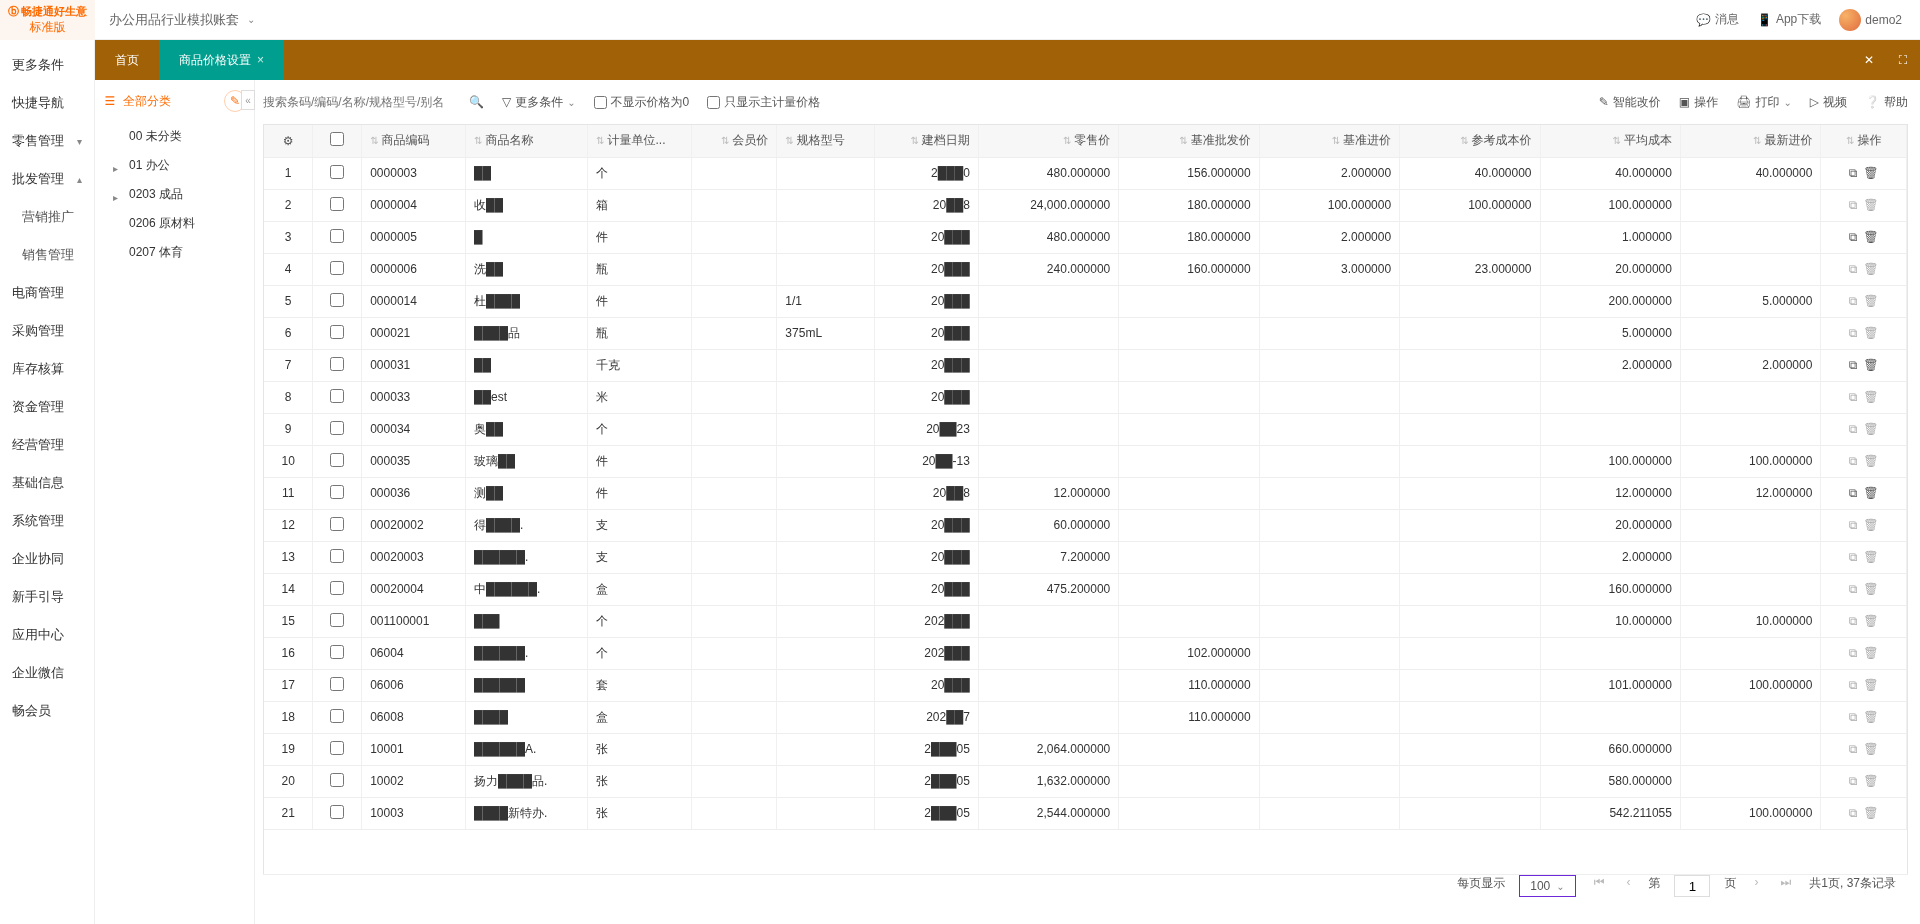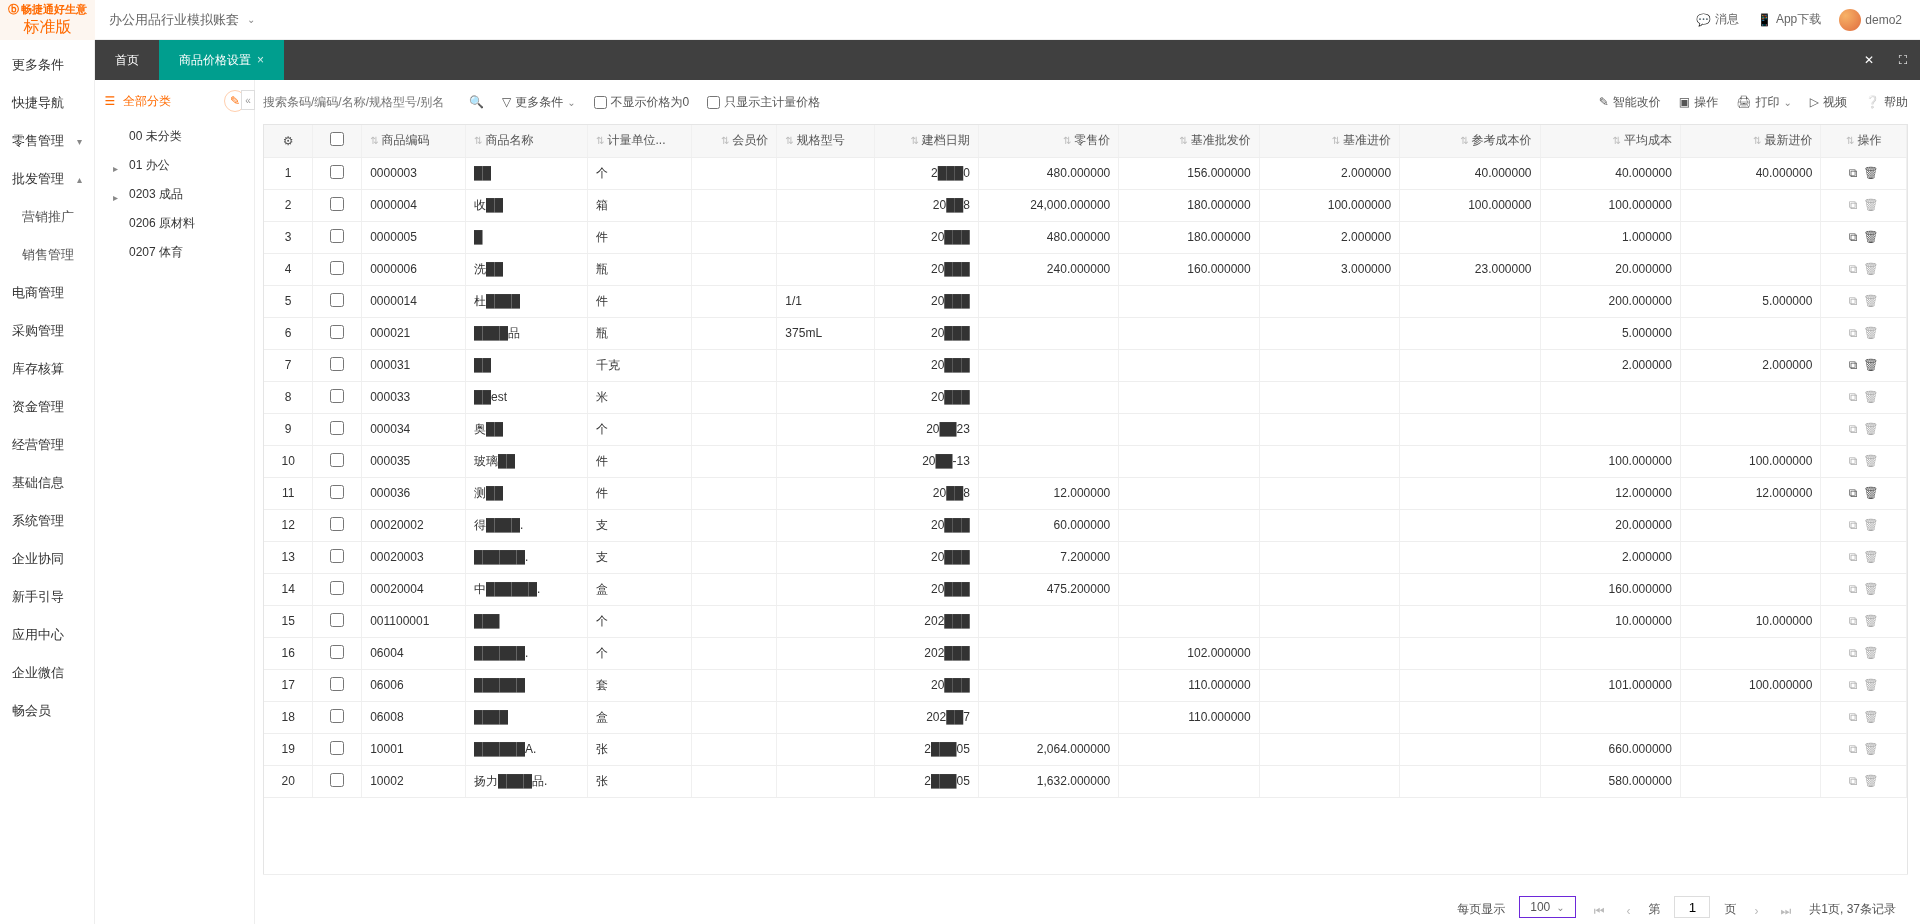--- a/index.html
+++ b/index.html
@@ -3,37 +3,37 @@
 <meta charset="utf-8">
 <style>
 *{box-sizing:border-box;margin:0;padding:0;font-family:"Microsoft YaHei",Arial,sans-serif}
 body{font-size:12px;color:#333;background:#fff;overflow:hidden}
 .app{display:flex;flex-direction:column;height:924px;width:1920px}
 
 
 .topbar{height:40px;display:flex;align-items:center;border-bottom:1px solid #eee;background:#fff}
 .logo-box{width:95px;height:40px;display:flex;flex-direction:column;align-items:center;justify-content:center;background:#fdf6f0}
 .logo-main{color:#ff6a00;font-size:11px;font-weight:bold;display:flex;align-items:center;gap:2px}
-.logo-sub{color:#ff6a00;font-size:16px}
+.logo-sub{color:#ff6a00;font-size:12px}
 .workspace{flex:0 0 250px;padding:0 14px;color:#666;font-size:13px;display:flex;align-items:center;gap:8px}
 .topbar-spacer{flex:1}
 .topbar-actions{display:flex;align-items:center;gap:18px;padding-right:18px;color:#666}
 .topbar-actions .act{display:flex;align-items:center;gap:4px;cursor:pointer}
 .avatar{width:22px;height:22px;border-radius:50%;background:radial-gradient(circle at 30% 30%,#f7b267,#e06c3f)}
 
 
 .main{flex:1;display:flex;min-height:0}
 .sidenav{width:95px;background:#fff;border-right:1px solid #eee;display:flex;flex-direction:column;padding-top:6px}
 .sidenav .nav-item{padding:10px 12px;font-size:13px;color:#333;display:flex;align-items:center;justify-content:space-between;cursor:pointer}
 .sidenav .nav-item.sub{padding-left:22px;color:#555}
 .caret{font-size:10px;color:#888}
 
 
 .workarea{flex:1;display:flex;flex-direction:column;min-width:0}
-.tabbar{height:40px;background:#404040;display:flex;align-items:center;color:#fff}
+.tabbar{height:40px;background:#a16207;display:flex;align-items:center;color:#fff}
 .tabbar .tab{padding:0 20px;height:40px;display:flex;align-items:center;gap:6px;cursor:pointer}
 .tabbar .tab.active{background:#009e8e}
 .tabbar .tab .x{font-size:12px;opacity:.8}
 .tabbar-spacer{flex:1}
 .tabbar .tbtn{width:34px;height:40px;display:flex;align-items:center;justify-content:center;cursor:pointer}
 
 .content{flex:1;display:flex;min-height:0}
 
 
 .catpanel{width:160px;border-right:1px solid #eee;padding:10px 8px;font-size:12px;position:relative}
@@ -65,21 +65,21 @@
 thead th{background:#f7f7f7;color:#555;font-weight:normal;position:sticky;top:0}
 th .sort{color:#bbb;margin-right:3px;font-size:10px}
 th.left,td.left{text-align:left}
 th.center,td.center{text-align:center}
 th.right,td.right{text-align:right}
 .rowchk{width:14px;height:14px}
 .op-ico{color:#aaa;margin:0 3px;cursor:pointer}
 .op-ico.live{color:#555}
 
 
-.pager{height:44px;border-top:1px solid #eee;display:flex;align-items:flex-end;justify-content:flex-end;gap:14px;padding:0 12px;color:#555}
+.pager{height:44px;border-top:1px solid #eee;display:flex;align-items:flex-start;justify-content:flex-end;gap:14px;padding:0 12px;color:#555}
 .pager .sel{border:1px solid #6d28d9;padding:3px 10px;display:flex;align-items:center;gap:6px}
 .pager .pbtn{color:#bbb;cursor:pointer;padding:0 4px}
 .pager input{width:36px;border:1px solid #ddd;text-align:center;height:22px}
 
 
 .i{font-style:normal}.c-chk{width:40px}.c-code{width:85px}.c-name{width:100px}.c-unit{width:85px}.c-mem{width:70px}.c-spec{width:80px}.c-date{width:85px}
 .c-num{width:115px}.c-op{width:70px}.c-gear{width:40px}
 </style>
 </head>
 <body>
@@ -640,20 +640,37 @@
                     <td class="left"></td>
                     <td class="right">2███05</td>
                     <td class="right">1,632.000000</td>
                     <td class="right"></td>
                     <td class="right"></td>
                     <td class="right"></td>
                     <td class="right">580.000000</td>
                     <td class="right"></td>
                     <td class="center"><span class="op-ico">⧉</span><span class="op-ico">🗑</span></td>
                   </tr>
+                  <tr>
+                    <td class="center">21</td>
+                    <td class="center"><input type="checkbox" class="rowchk" style=""></td>
+                    <td class="left">10003</td>
+                    <td class="left">████新特办.</td>
+                    <td class="left">张</td>
+                    <td class="right"></td>
+                    <td class="left"></td>
+                    <td class="right">2███05</td>
+                    <td class="right">2,544.000000</td>
+                    <td class="right"></td>
+                    <td class="right"></td>
+                    <td class="right"></td>
+                    <td class="right">542.211055</td>
+                    <td class="right">100.000000</td>
+                    <td class="center"><span class="op-ico">⧉</span><span class="op-ico">🗑</span></td>
+                  </tr>
                 </tbody>
             </table>
           </div>
 
           <div class="pager">
             <span>每页显示</span>
             <div class="sel">
                 <span>100</span>
                 <span class="caret">⌄</span>
               </div>

